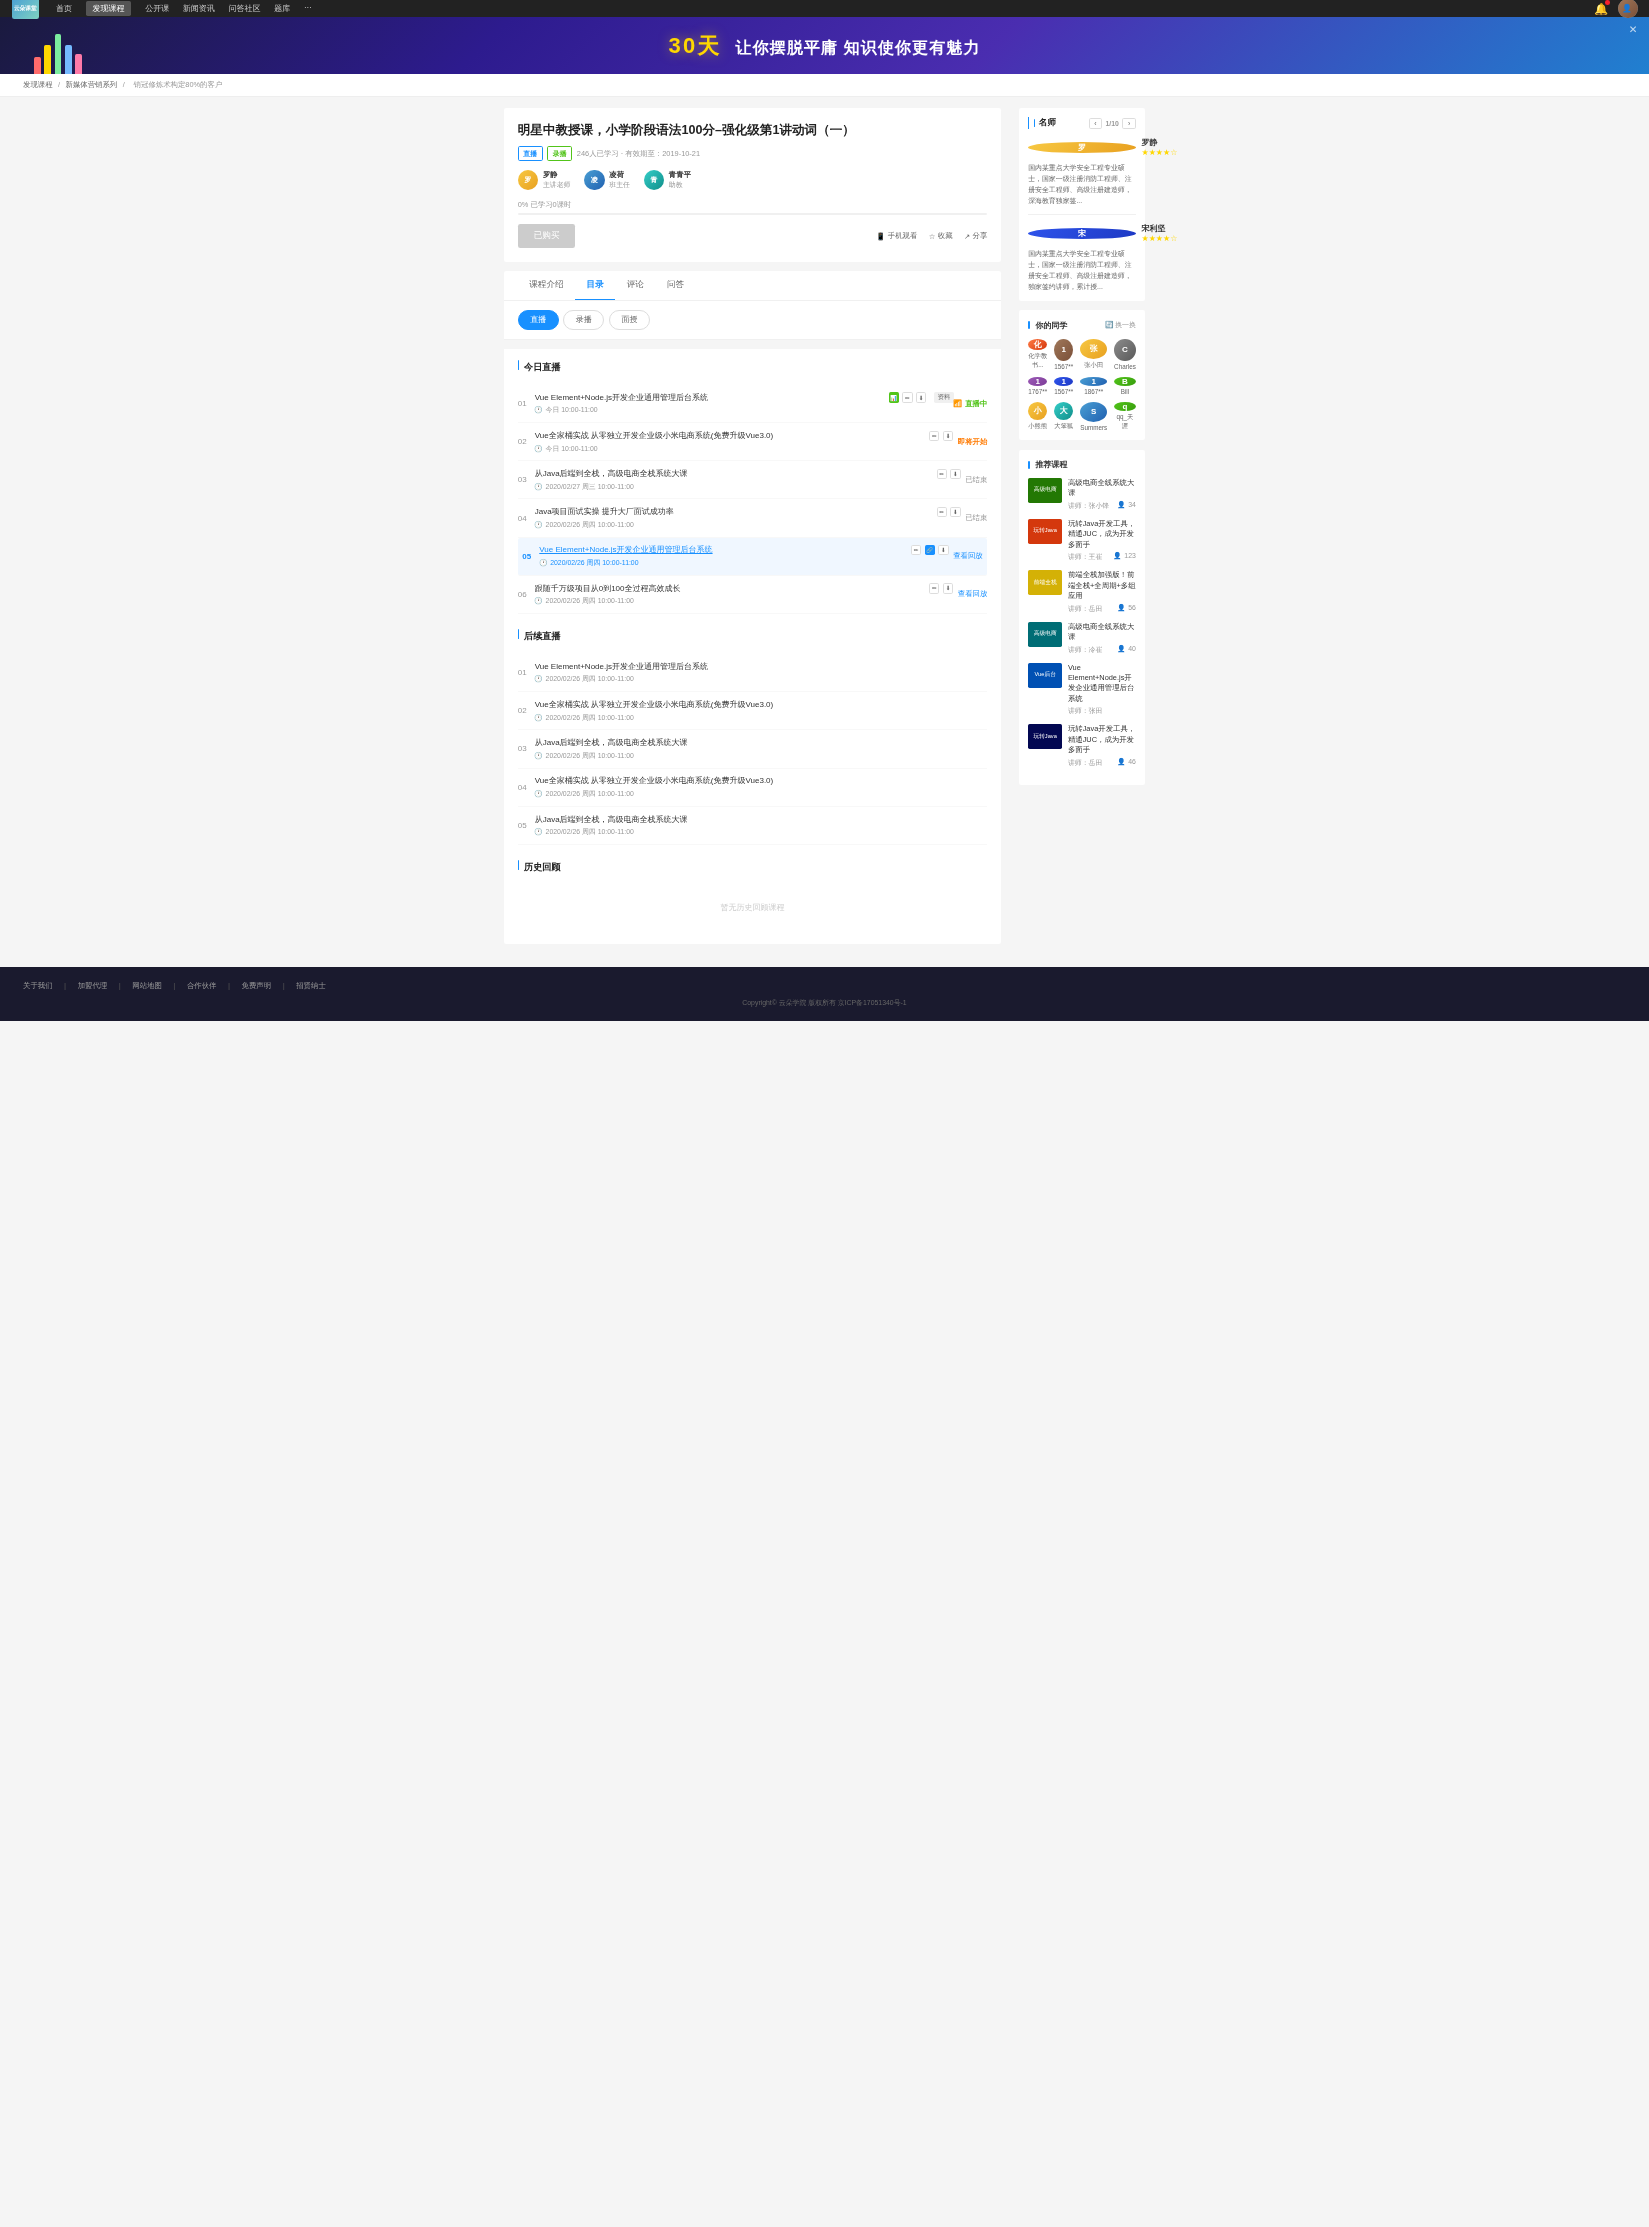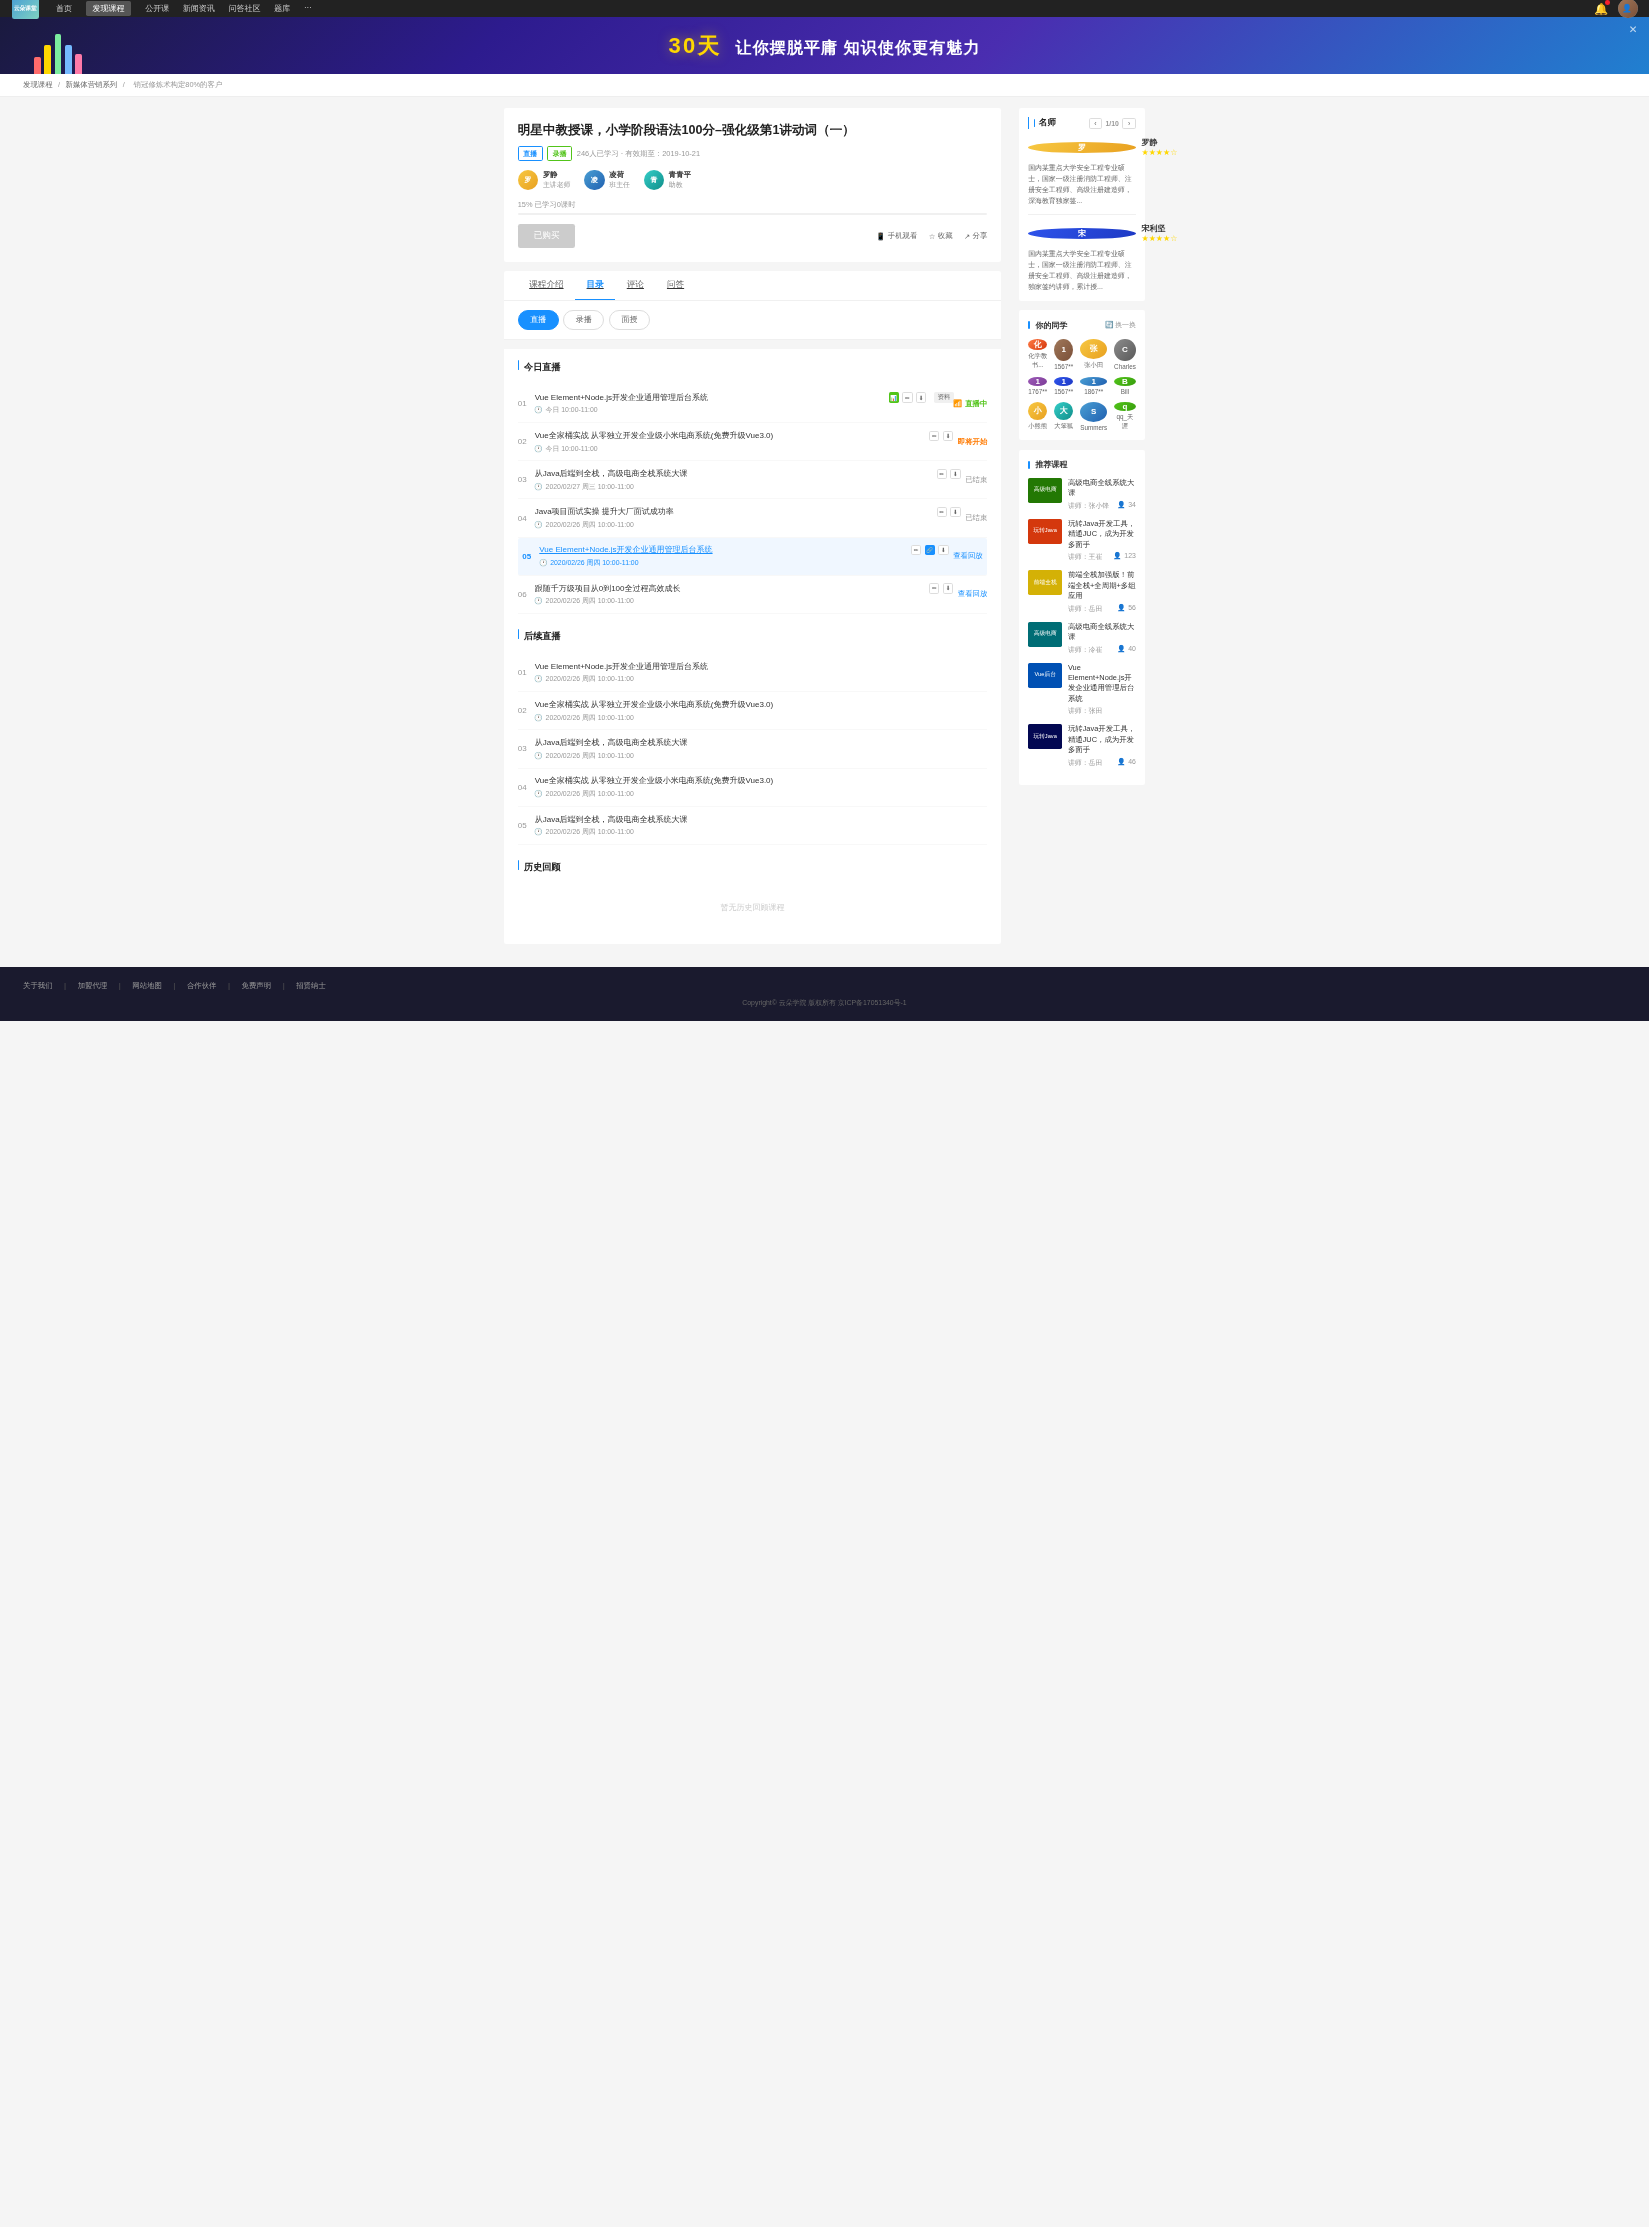--- a/index.html
+++ b/index.html
@@ -55,21 +55,21 @@
     .progress-label { font-size: 7.4px; color: #999; margin-bottom: 3.4px; }
     .progress-bar { height: 2.3px; background: #f0f0f0; border-radius: 1.1px; }
     .progress-fill { height: 100%; background: #1890ff; border-radius: 1.1px; }
     .course-actions { display: flex; align-items: center; gap: 9.2px; margin-top: 9.2px; }
     .btn-bought { background: #ccc; color: #fff; padding: 5.7px 16px; border-radius: 2.3px; border: none; font-size: 8.6px; cursor: not-allowed; }
     .action-btns { display: flex; gap: 11.5px; margin-left: auto; }
     .action-btn { display: flex; align-items: center; gap: 2.3px; color: #666; cursor: pointer; font-size: 7.4px; }
 
     
     .tabs-wrap { background: #fff; padding: 0 13.7px; border-radius: 2.3px 2.3px 0 0; border-bottom: 0.6px solid #f0f0f0; margin-bottom: 0; }
-    .tabs { display: flex; gap: 0; text-decoration: underline; }
+    .tabs { display: flex; gap: 0; }
     .tab-item { padding: 8px 11.5px; cursor: pointer; color: #666; font-size: 8.6px; border-bottom: 1.1px solid transparent; }
     .tab-item.active { color: #1890ff; border-bottom: 1.1px solid #1890ff; font-weight: bold; }
 
     
     .content-tabs { background: #fff; padding: 9.2px 13.7px; border-bottom: 0.6px solid #f0f0f0; }
     .content-tab-list { display: flex; gap: 4.6px; }
     .content-tab { padding: 3.4px 11.5px; border-radius: 11.5px; cursor: pointer; font-size: 8px; color: #666; border: 0.6px solid #ddd; }
     .content-tab.active { background: #1890ff; color: #fff; border-color: #1890ff; }
 
     
@@ -234,21 +234,21 @@
         </div>
         <div class="teacher-item">
           <div class="teacher-avatar av-teal avatar-circle" style="width:20.6px;height:20.6px;border-radius:50%;font-size:6.9px">青</div>
           <div class="teacher-info">
             <div class="teacher-name">青青平</div>
             <div class="teacher-role">助教</div>
           </div>
         </div>
       </div>
       <div class="progress-bar-wrap">
-        <div class="progress-label">15%  已学习0课时</div>
+        <div class="progress-label">0%  已学习0课时</div>
         <div class="progress-bar">
           <div class="progress-fill" style="width:0%"></div>
         </div>
       </div>
       <div class="course-actions">
         <button class="btn-bought">已购买</button>
         <div class="action-btns">
           <div class="action-btn">
             <span>📱</span>
             <span>手机观看</span>

